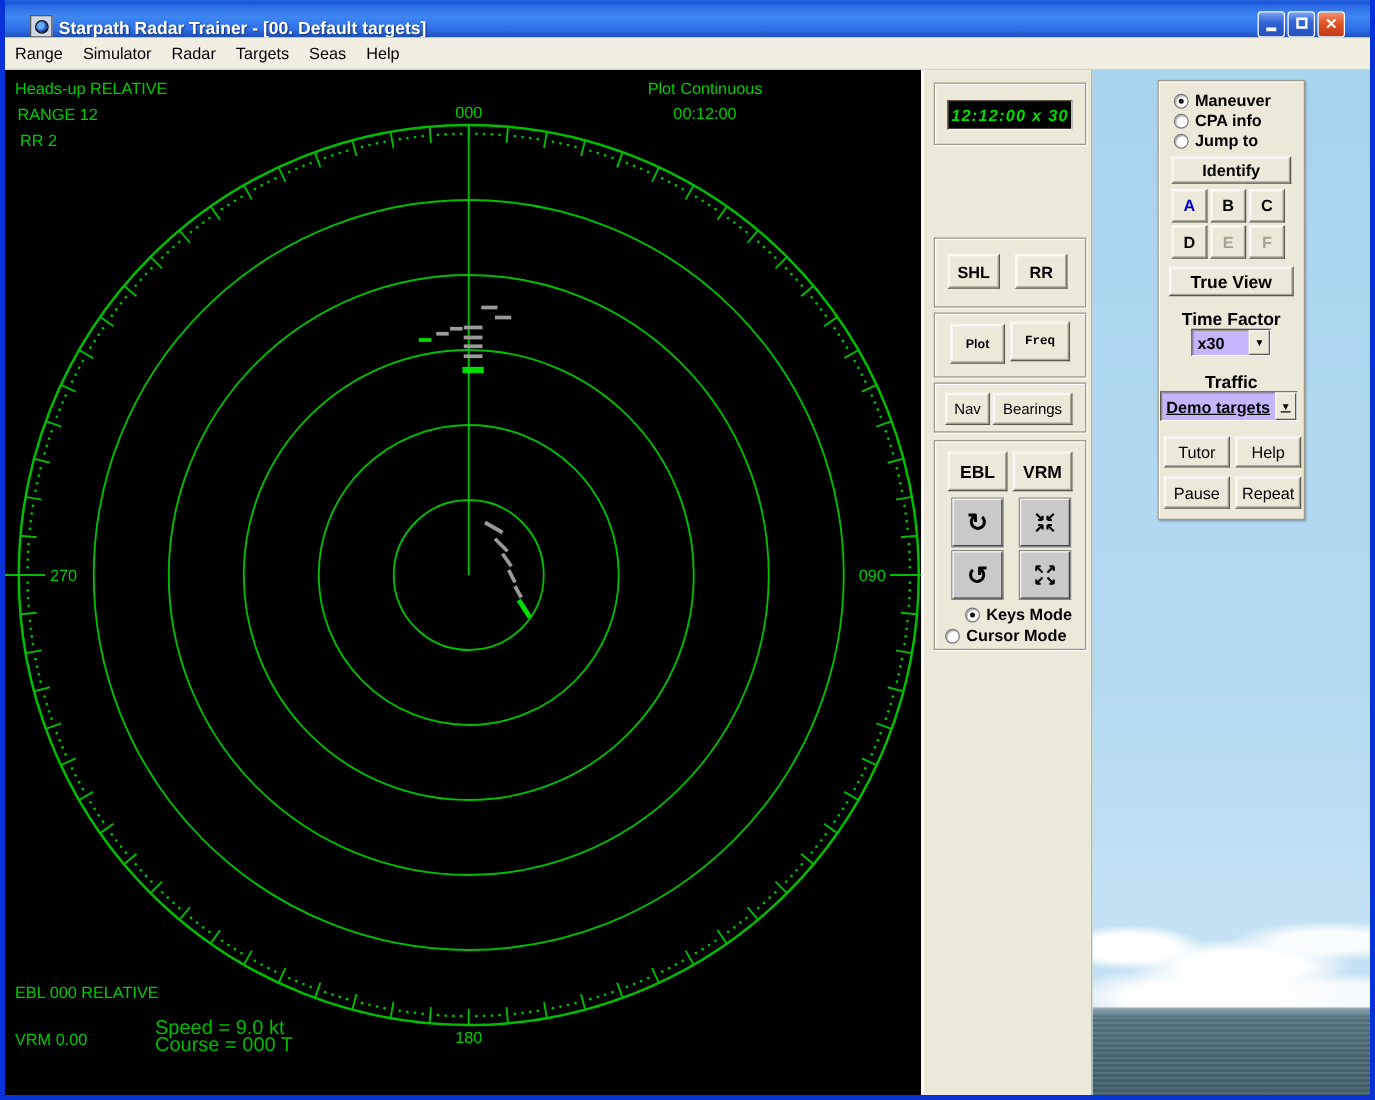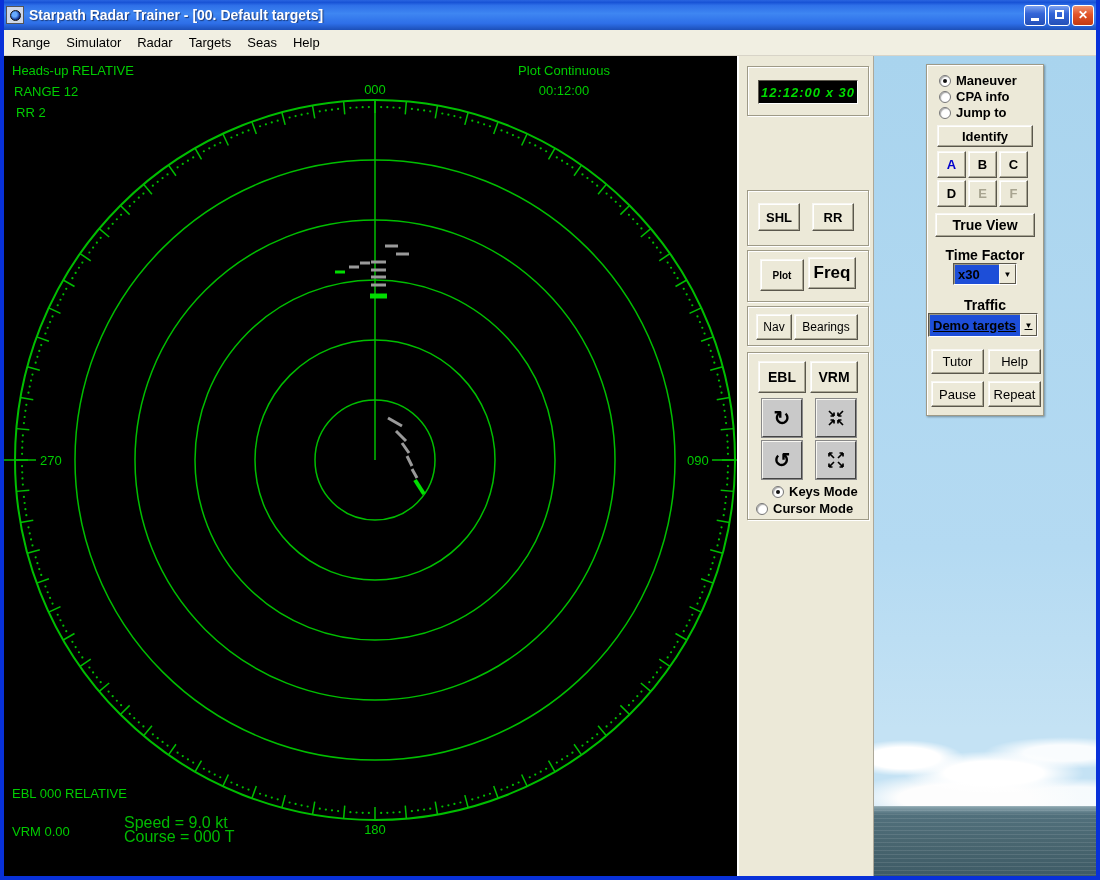--- a/index.html
+++ b/index.html
@@ -2,21 +2,21 @@
 <html><head>
 <meta charset="utf-8">
 <style>
   html,body{margin:0;padding:0;background:#3a6ea5;font-family:"Liberation Sans",sans-serif;}
   *{box-sizing:border-box;}
   .window{position:relative;width:1100px;height:880px;background:#ECE9D8;
     border:4px solid #0831D9;border-top:none;overflow:hidden;}
   
   .titlebar{position:absolute;left:-4px;top:0;width:1100px;height:30px;
     background:linear-gradient(180deg,#2964E0 0%,#1853D6 8%,#2E6FE8 18%,#3E86F2 45%,#2E6FE8 78%,#1C4FB8 100%);
-    display:flex;align-items:center;padding:0 6px;}
+    display:flex;align-items:flex-end;padding:0 24px;}
   .app-icon{width:18px;height:18px;margin-right:5px;background:#cfd8e8;border:1px solid #555;
     display:flex;align-items:center;justify-content:center;}
   .app-icon i{display:block;width:11px;height:11px;border-radius:50%;
     background:radial-gradient(circle at 40% 40%, #66aaff 0 30%, #0a2a8a 70%);border:1px solid #111;}
   .title{color:#fff;font-weight:bold;font-size:14px;text-shadow:1px 1px 1px #1a3a7a;flex:1;
     white-space:nowrap;overflow:hidden;}
   .winbtns{display:flex;gap:2px;}
   .wb{width:22px;height:21px;border-radius:3px;border:1px solid #fff;color:#fff;
     font-size:12px;line-height:19px;text-align:center;font-weight:bold;}
   .wb.min,.wb.max{background:linear-gradient(180deg,#7ba1f0 0%,#3465d8 40%,#2450b8 100%);}
@@ -69,21 +69,21 @@
     background:linear-gradient(180deg,#8FA9B2 0%,#51707C 12%,#48656F 55%,#3E5B66 100%);}
   .sea::before{content:"";position:absolute;inset:0;
     background:repeating-linear-gradient(180deg,rgba(255,255,255,.10) 0 1px,rgba(0,0,0,0) 1px 4px);}
   .mbox{position:absolute;left:52px;top:8px;width:118px;height:352px;background:#ECE9D8;
     border:1px solid #9e9a87;box-shadow:inset 1px 1px 0 #fff,1px 1px 2px rgba(0,0,0,.35);}
   .mbox .btn{font-size:13px;}
   .letterbtn{font-size:14px;font-weight:bold;}
   .letterbtn.active{color:#0000CC;}
   .letterbtn.disabled{color:#a8a490;}
   .plabel{position:absolute;width:100%;text-align:center;font-weight:bold;font-size:14px;}
-  .combo{position:absolute;background:#1d4ed8;border:1px solid;border-color:#5a574c #fff #fff #5a574c;
+  .combo{position:absolute;background:#c4b5fd;border:1px solid;border-color:#5a574c #fff #fff #5a574c;
     box-shadow:inset 1px 1px 0 #9a9786;display:flex;align-items:center;}
   .combo .val{flex:1;font-size:13px;font-weight:bold;padding-left:4px;white-space:nowrap;}
   .combo .drop{width:17px;align-self:stretch;background:#ECE9D8;flex:none;
     border:1px solid;border-color:#f8f7f2 #5a574c #5a574c #f8f7f2;
     display:flex;align-items:center;justify-content:center;font-size:8px;color:#000;}
 </style>
 </head>
 <body>
 
 <div class="window">
@@ -525,21 +525,21 @@
       </div>
 
 
       <div class="grp" style="left:8px;top:134px;width:122px;height:56px;">
         <div class="btn bold" style="left:10px;top:12px;width:42px;height:28px;font-size:13px;">SHL</div>
         <div class="btn bold" style="left:64px;top:12px;width:42px;height:28px;font-size:13px;">RR</div>
       </div>
 
       <div class="grp" style="left:8px;top:194px;width:122px;height:52px;">
         <div class="btn bold" style="left:12px;top:8px;width:44px;height:32px;font-size:10px;">Plot</div>
-        <div class="btn bold" style="left:60px;top:6px;width:48px;height:32px;font-size:17px;">Freq</div>
+        <div class="btn bold" style="left:60px;top:6px;width:48px;height:32px;font-size:10px;font-family:Liberation Mono, monospace;">Freq</div>
       </div>
 
       <div class="grp" style="left:8px;top:250px;width:122px;height:40px;">
         <div class="btn" style="left:8px;top:7px;width:36px;height:26px;font-size:12px;">Nav</div>
         <div class="btn" style="left:46px;top:7px;width:64px;height:26px;font-size:12px;">Bearings</div>
       </div>
 
       <div class="grp" style="left:8px;top:296px;width:122px;height:168px;">
         <div class="btn bold" style="left:10px;top:8px;width:48px;height:32px;font-size:14px;">EBL</div>
         <div class="btn bold" style="left:62px;top:8px;width:48px;height:32px;font-size:14px;">VRM</div>

